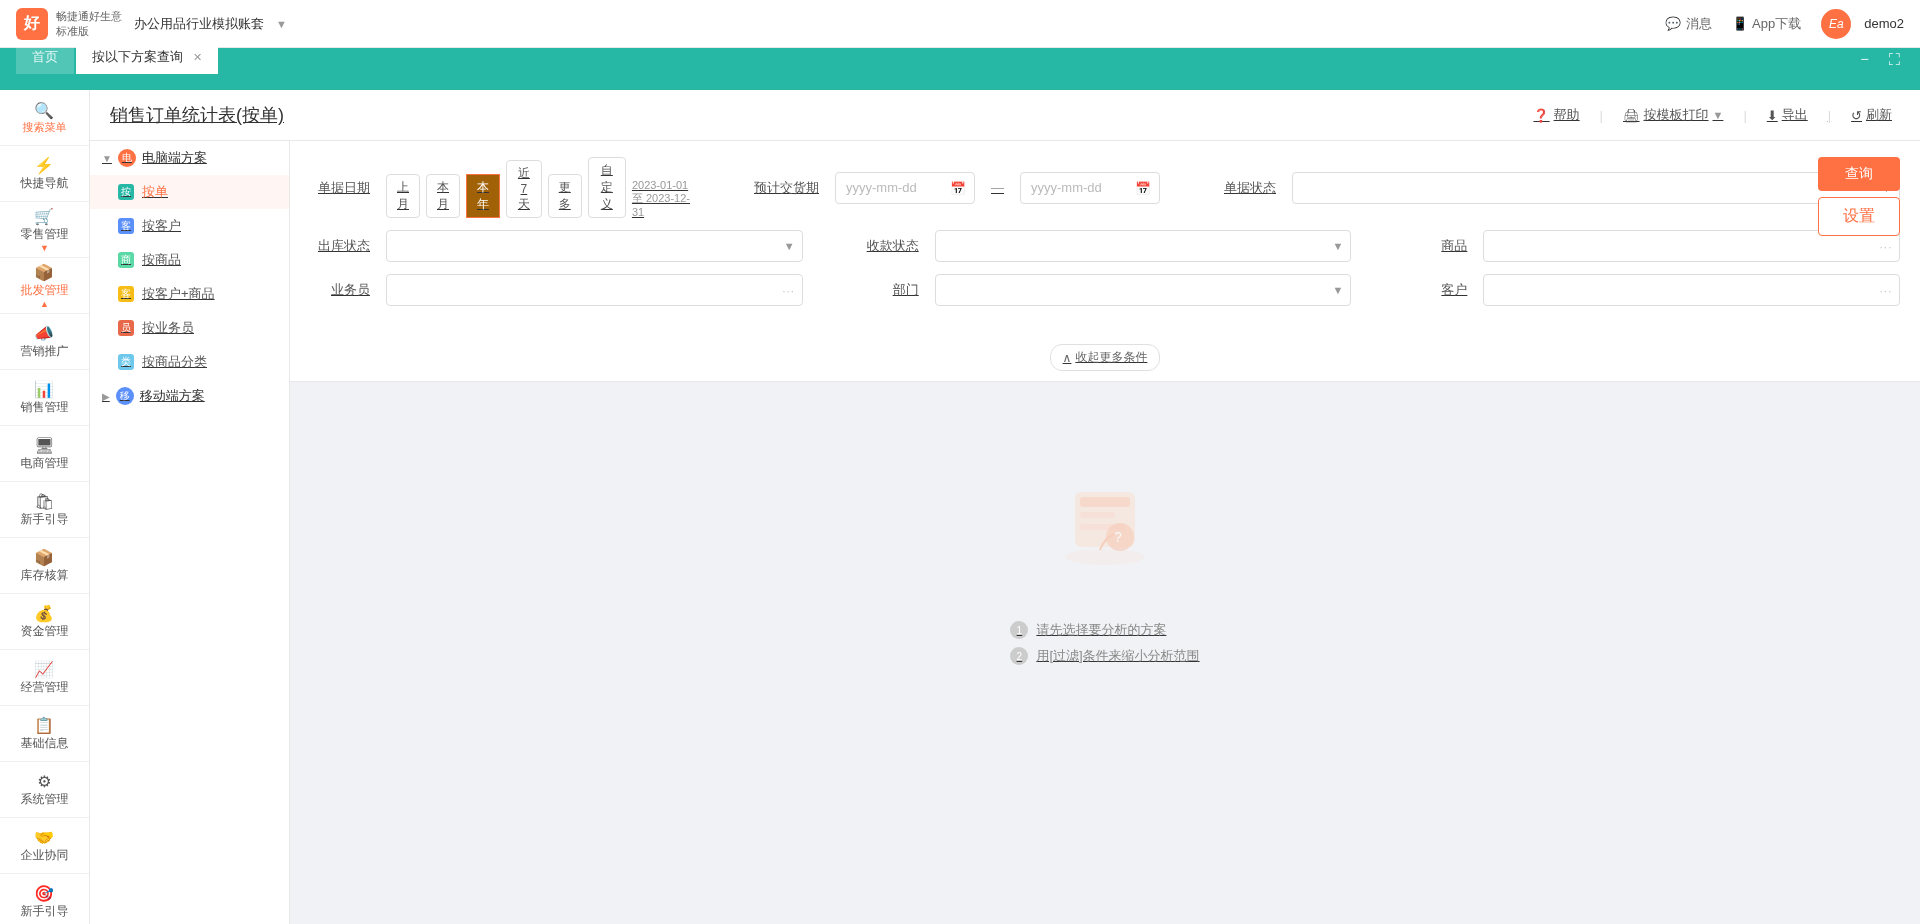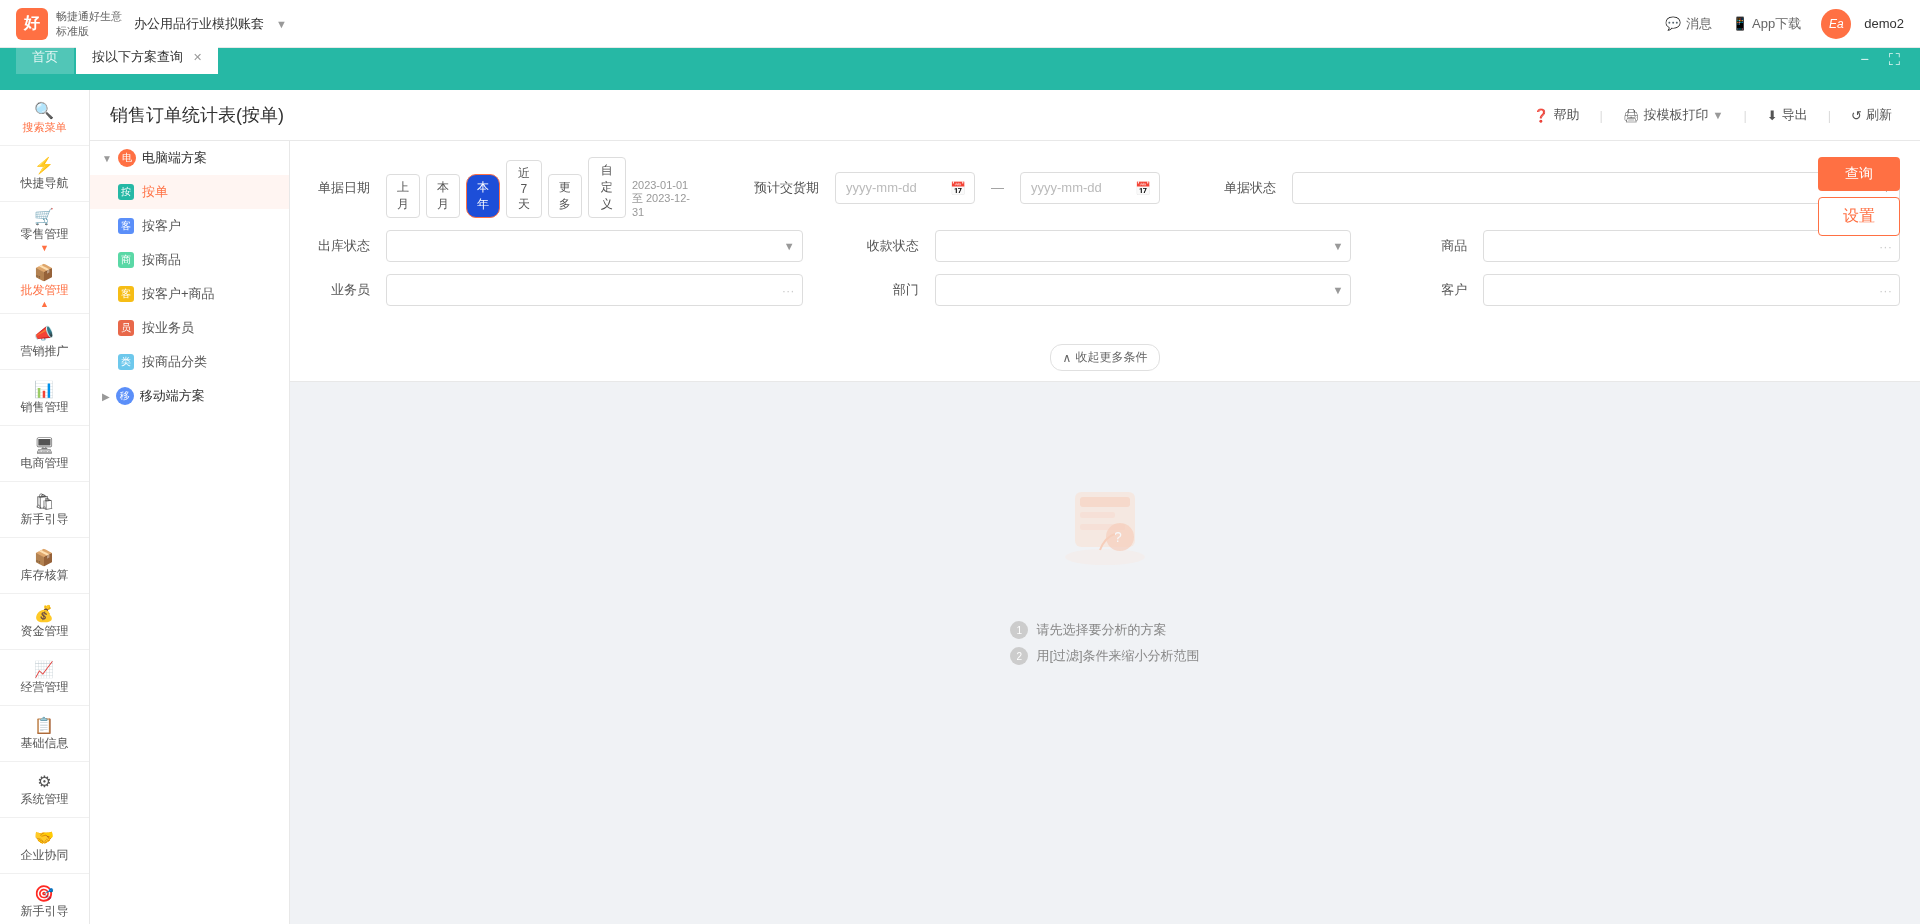--- a/index.html
+++ b/index.html
@@ -74,21 +74,21 @@
       padding: 12px 4px;
       cursor: pointer;
       font-size: 12px;
       color: #555;
       border-bottom: 1px solid #f0f0f0;
       min-height: 56px;
       position: relative;
     }
 
     
-    .content-area { flex: 1; overflow: hidden; display: flex; flex-direction: column; background: #f0f2f5; }
+    .content-area { flex: 1; overflow: hidden; display: flex; flex-direction: column; background: #f0f2f5; text-decoration: underline; }
 
     
     .page-header {
       background: #fff;
       padding: 12px 20px 0 20px;
       border-bottom: 1px solid #e8e8e8;
       display: flex;
       align-items: center;
       justify-content: space-between;
       min-height: 50px;
@@ -143,21 +143,21 @@
     .scheme-item.active { color: #ff7043; background: #fff5f2; }
     .scheme-item-icon { color: #ff7043; font-size: 14px; width: 16px; text-align: center; }
 
     
     .right-panel { flex: 1; overflow-y: auto; padding: 0; }
     .filter-row { display: flex; align-items: center; gap: 16px; margin-bottom: 12px; }
     .filter-row:last-child { margin-bottom: 0; }
     .filter-label { font-size: 13px; color: #555; min-width: 60px; text-align: right; flex-shrink: 0; }
     .filter-date-group { display: flex; align-items: flex-end; gap: 6px; flex: 1; }
     .date-btn { padding: 4px 10px; border: 1px solid #ddd; border-radius: 4px; font-size: 12px; color: #555; cursor: pointer; background: #fff; }
-    .date-btn.active { background: #1d4ed8; color: #fff; border-color: #ff7043; border-radius: 10px; }
+    .date-btn.active { background: #a16207; color: #fff; border-color: #ff7043; border-radius: 0; }
     .date-range-text { font-size: 11px; color: #999; }
     .filter-input-wrap { flex: 1; position: relative; }
     .filter-input {
       width: 100%;
       height: 32px;
       border: 1px solid #ddd;
       border-radius: 4px;
       padding: 0 28px 0 10px;
       font-size: 13px;
       color: #333;

